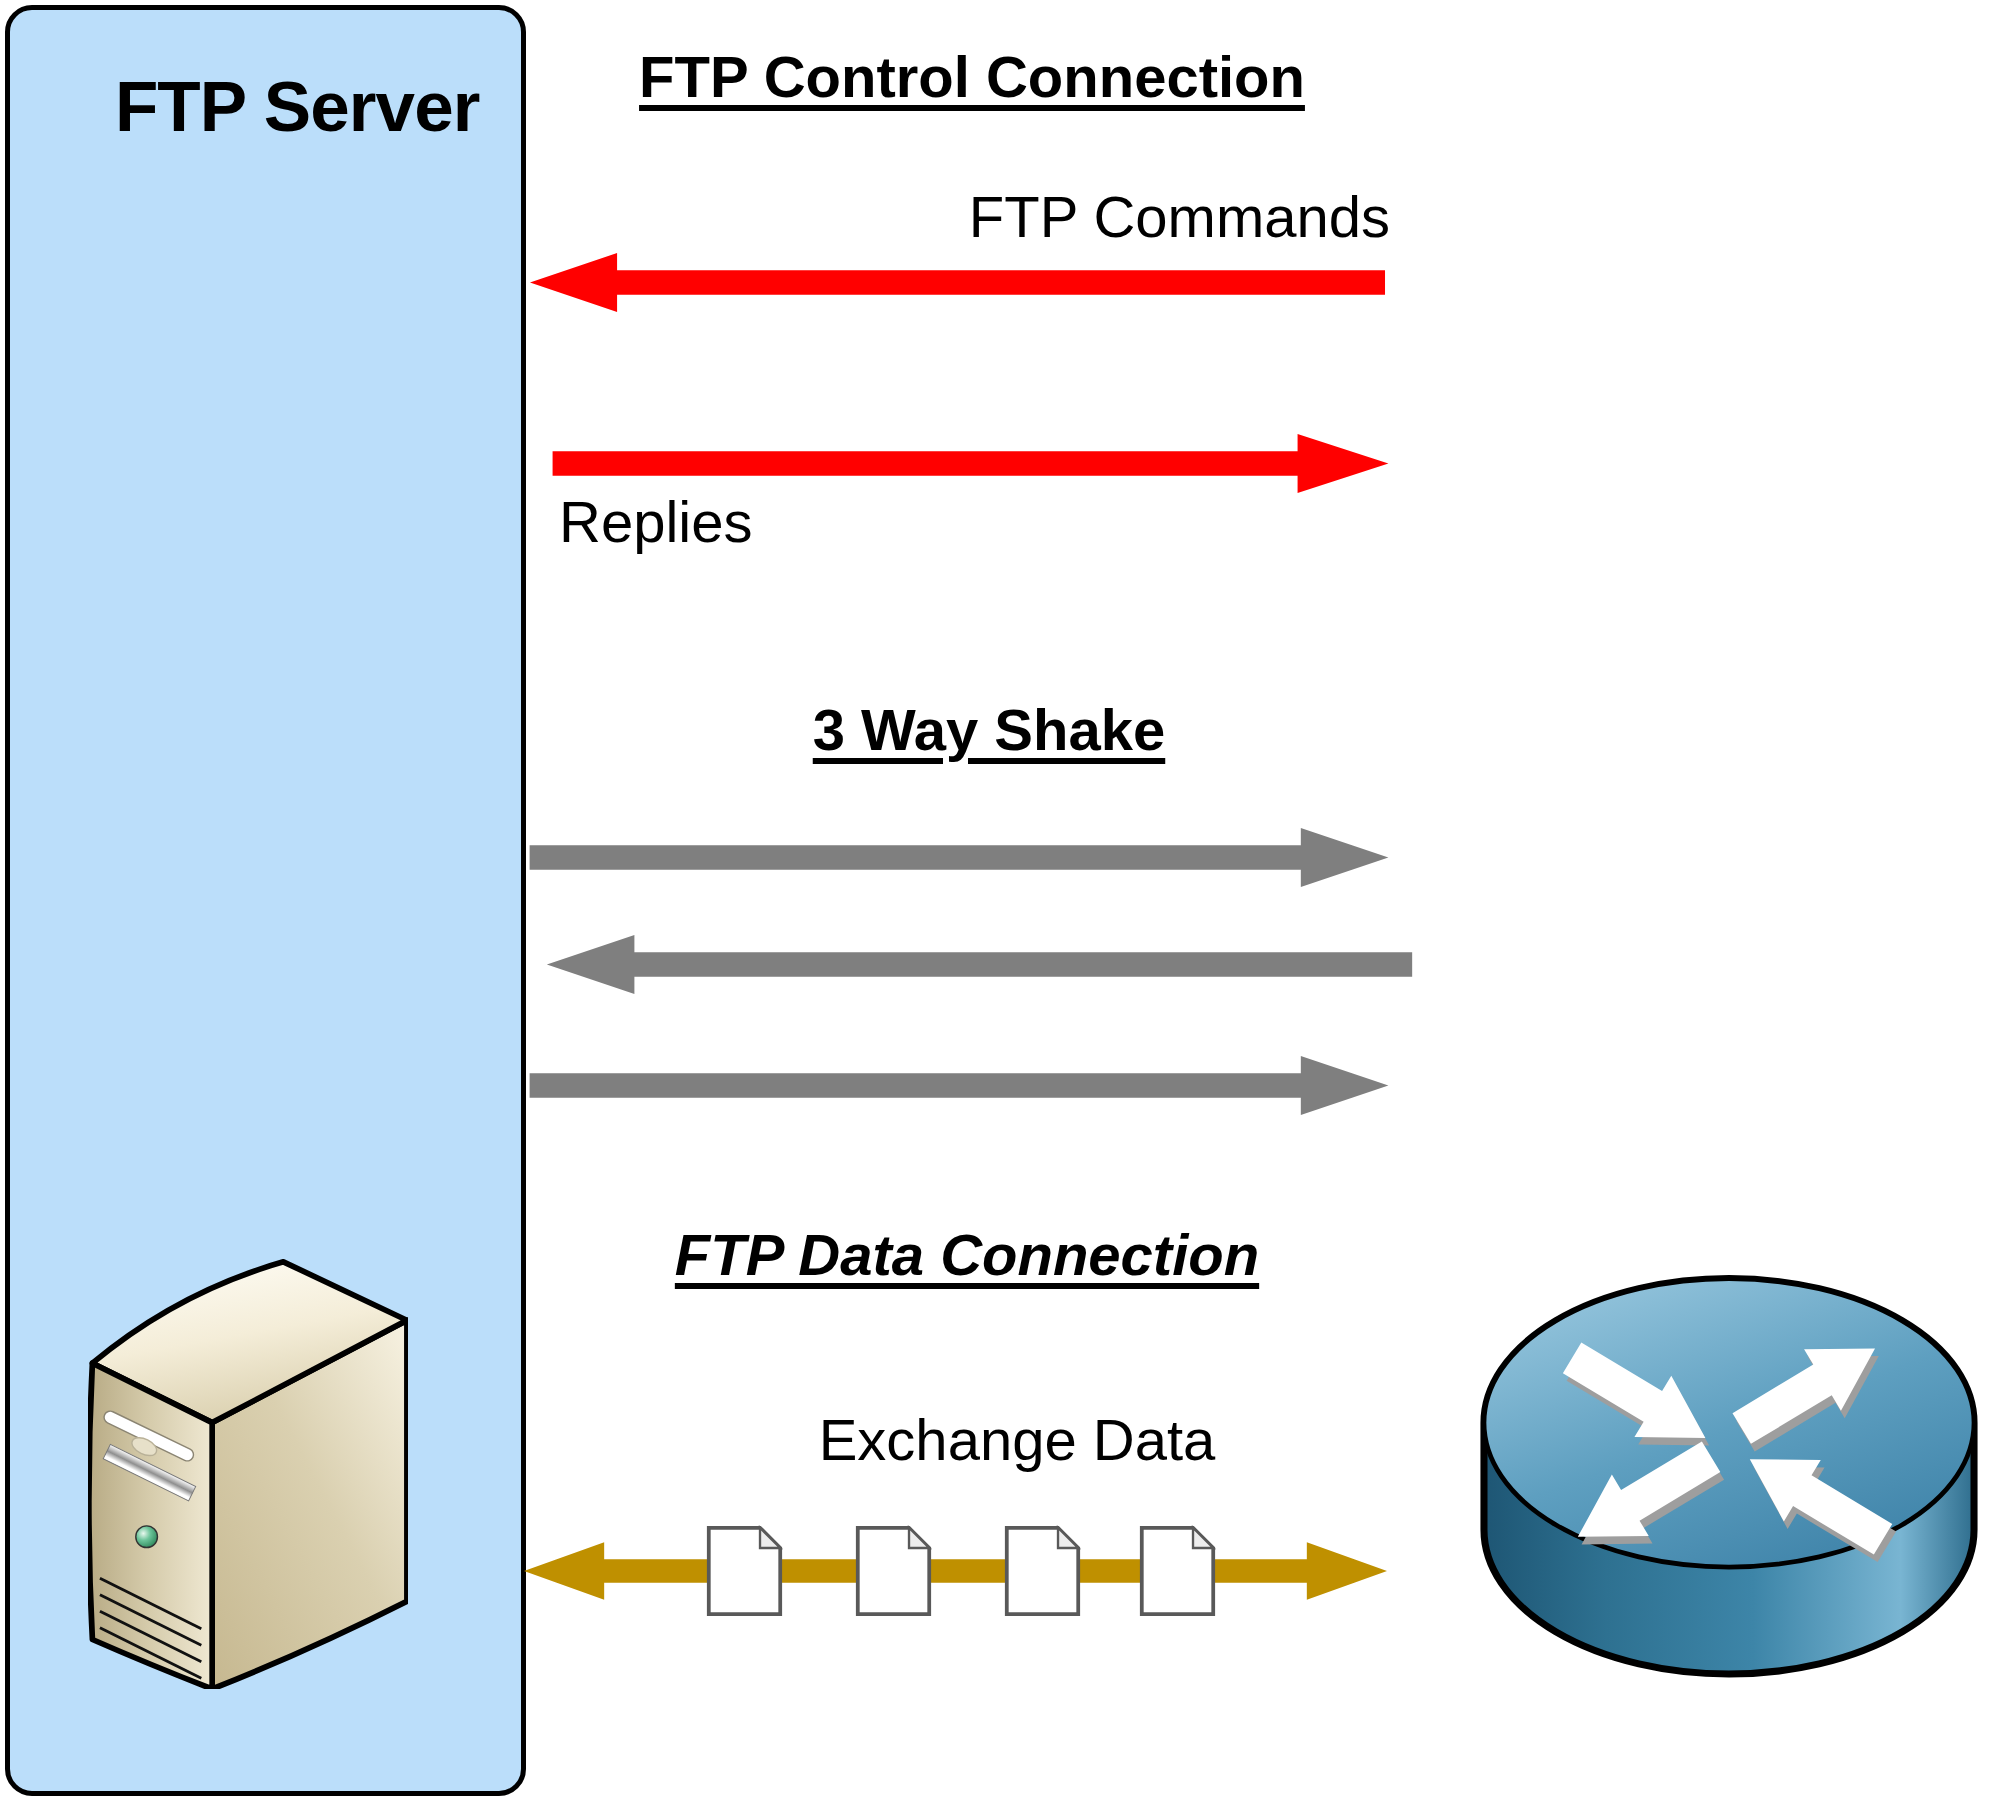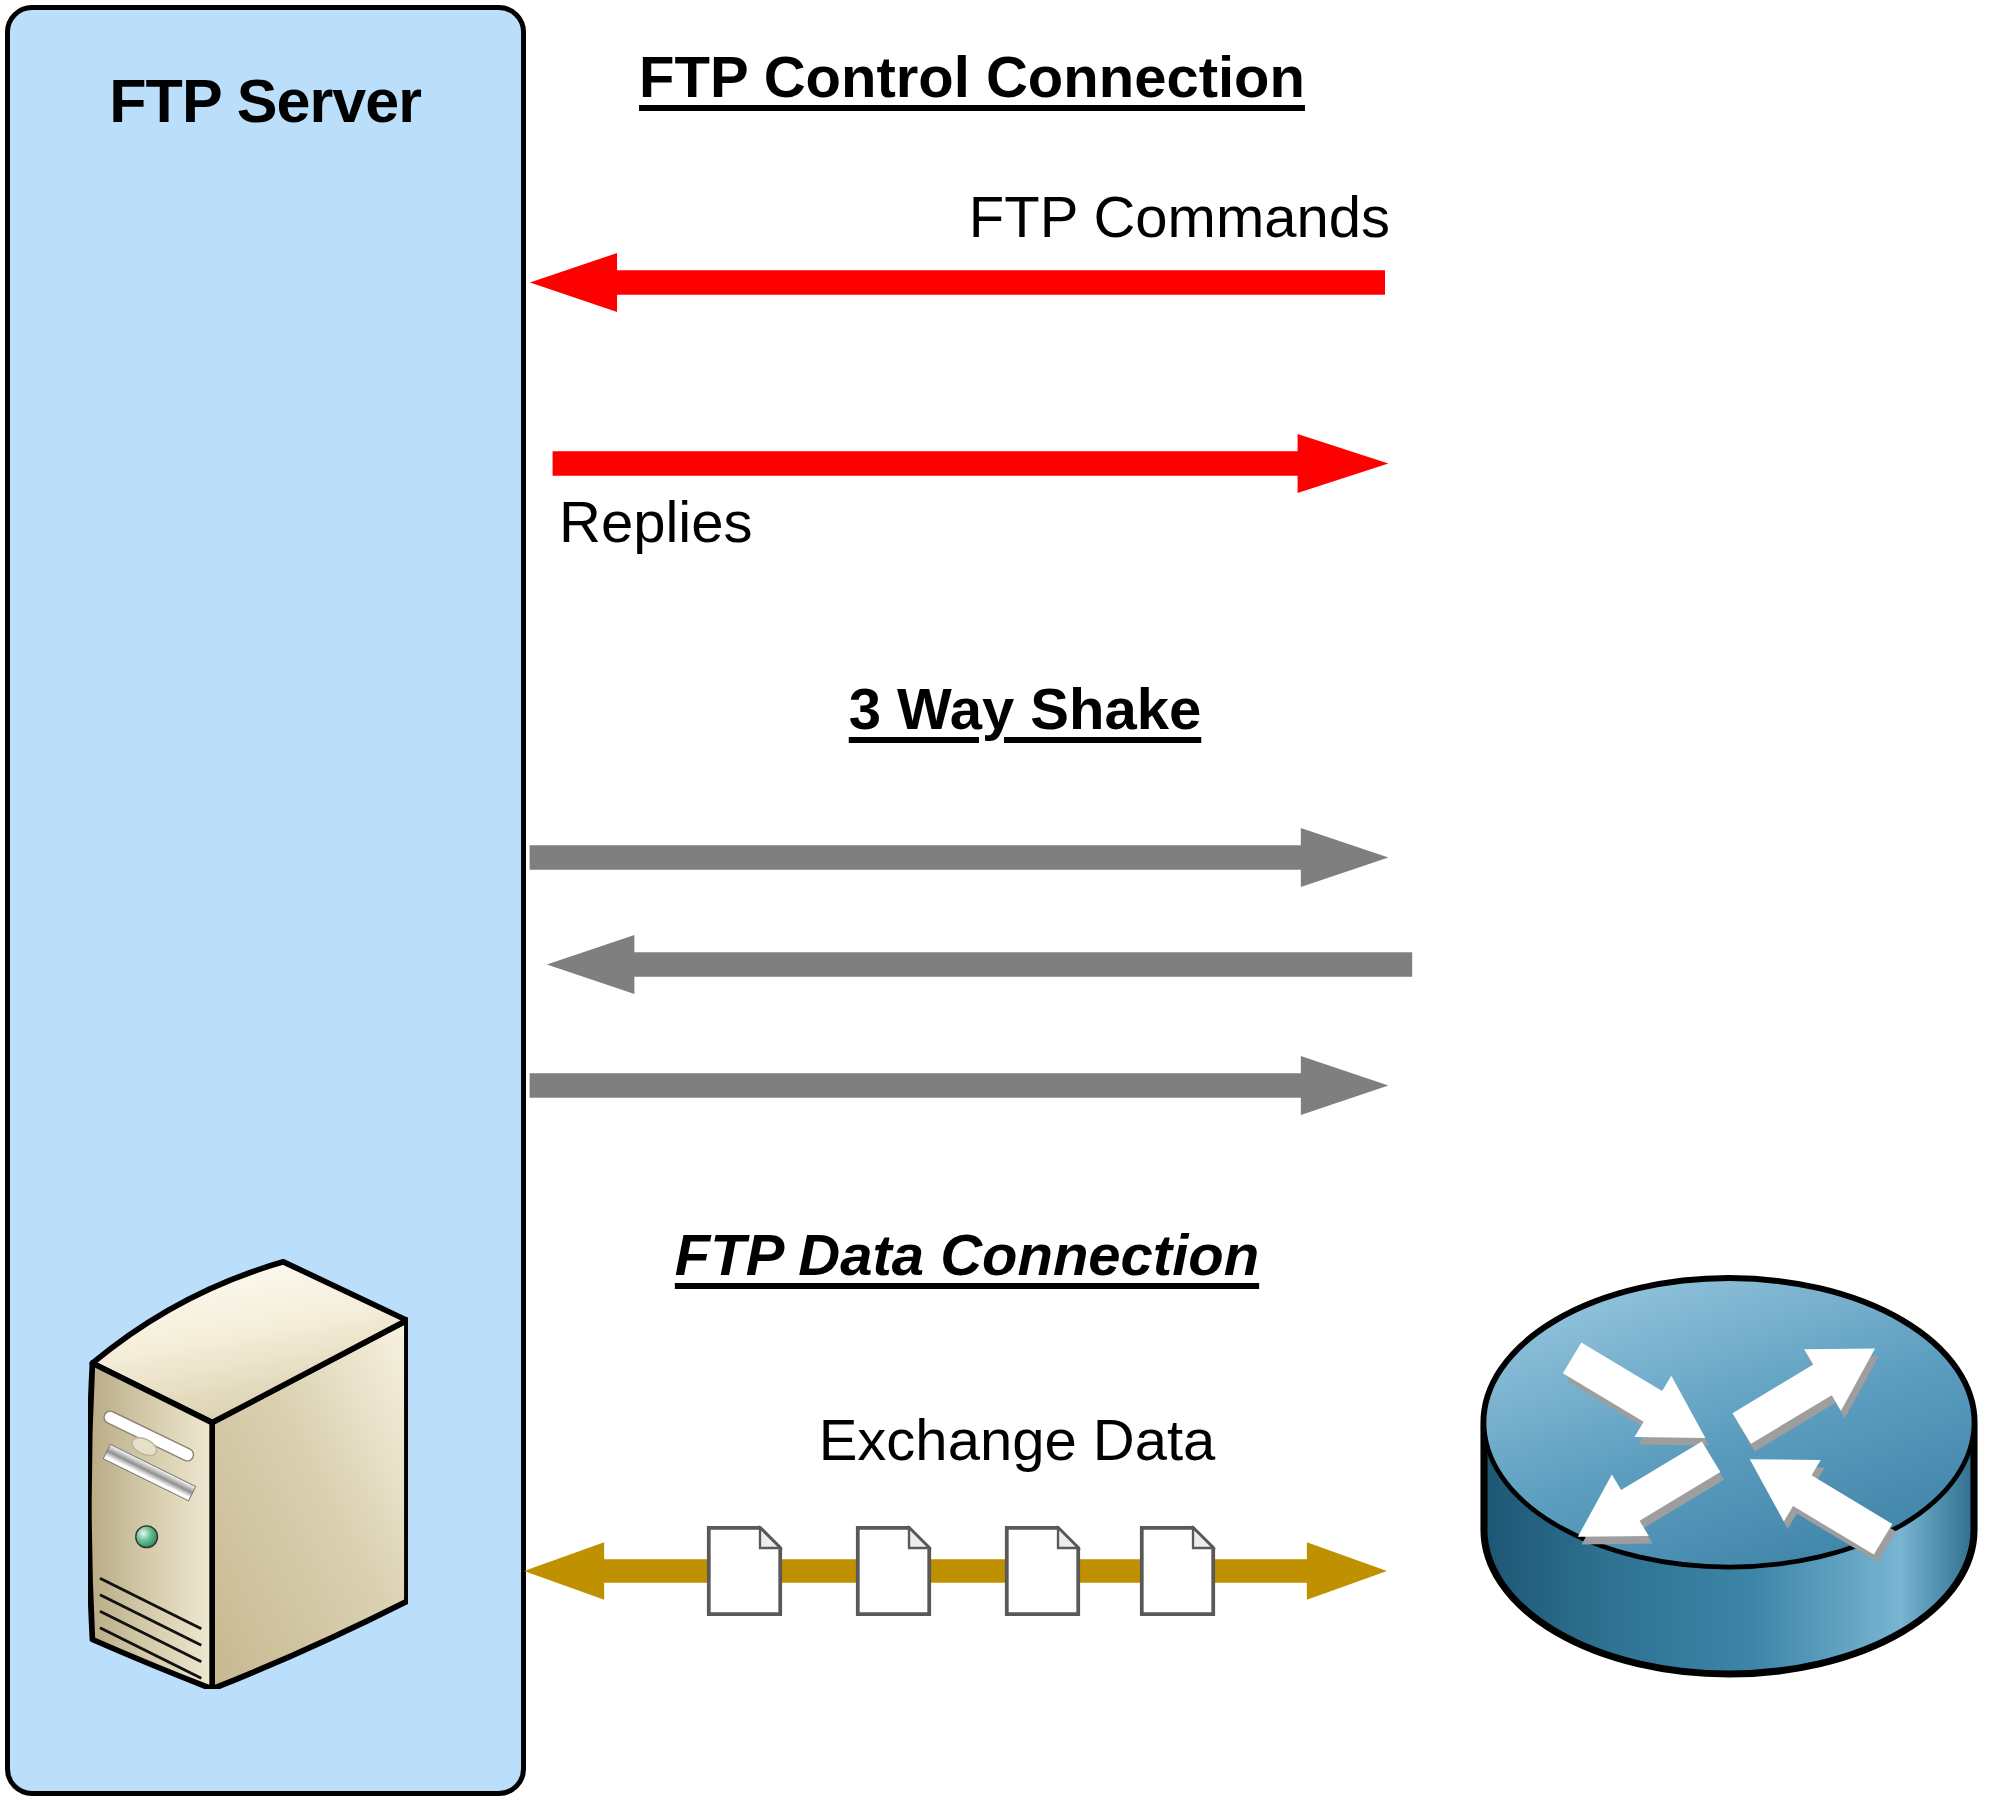--- a/index.html
+++ b/index.html
@@ -20,23 +20,24 @@
     border-radius:27px;
     box-sizing:border-box;
   }
   .panel-server{ left:4.7px;  width:521px; background:#BBDEFA; }
   .panel-client{ left:1441px; width:568px; background:#F0F0F0; }
   .panel-title{
     position:absolute;
     width:100%;
     text-align:center;
     font-weight:bold;
-    font-size:61px;
+    font-size:71px;
     line-height:1;
     letter-spacing:-0.9px;
+    padding-left:32px;
   }
   .panel-server .panel-title{ top:61px; }
   .panel-client .panel-title{ top:57px; }
   .mid-text{
     position:absolute;
     line-height:1;
     font-size:58px;
     white-space:nowrap;
   }
   .mid-heading{
@@ -44,21 +45,21 @@
     text-align:center;
   }
   .mid-heading span{
     text-decoration:underline;
     text-decoration-thickness:5.7px;
     text-underline-offset:7.5px;
   }
   .t-control  { left:527px; width:890px; top:48px;  }
   .t-commands { left:527px; width:863px; top:188px;  text-align:right; }
   .t-replies  { left:559px; top:493px;text-align:center; }
-  .t-handshake{ left:527px; width:924px; top:680px;margin-left:36px; }
+  .t-handshake{ left:527px; width:924px; top:701px; }
   .t-data     { left:527px; width:880px; top:1226px;font-style:italic; }
   .t-exchange { left:527px; width:892px; top:1411px; text-align:center;padding-left:44px; }
   .arrow-svg{ position:absolute; display:block; }
   .doc-svg{ position:absolute; display:block; }
 </style>
 </head>
 <body>
 
 <div id="canvas">
 

